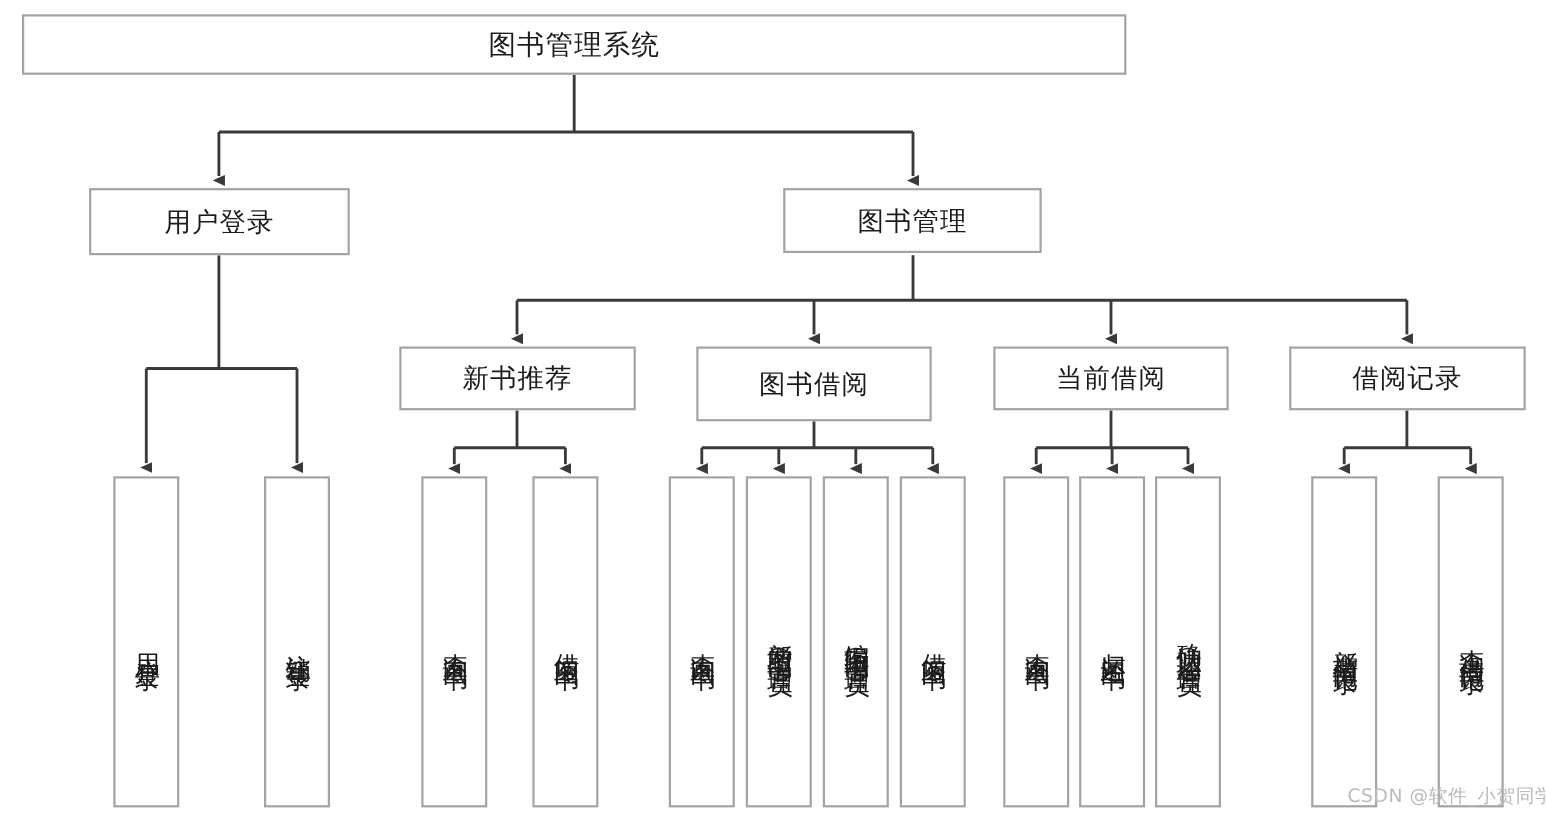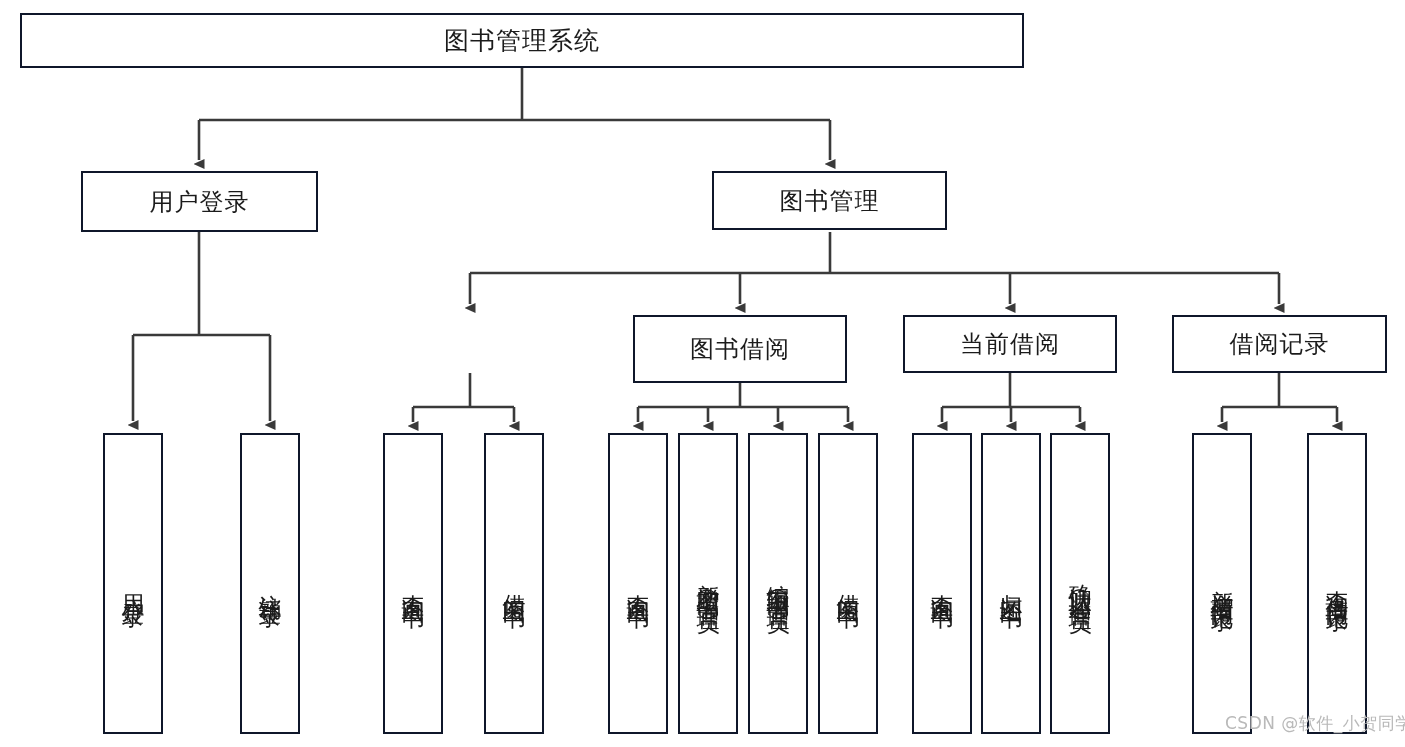--- a/index.html
+++ b/index.html
@@ -23,21 +23,21 @@
     left: 0;
     top: 0;
     width: 1405px;
     height: 747px;
     pointer-events: none;
   }
   .node {
     position: absolute;
     box-sizing: border-box;
     background: #ffffff;
-    border: 2px solid #0f172a;
+    border: 2px solid #a3a3a3;
     display: flex;
     align-items: center;
     justify-content: center;
     color: #1b1b1b;
   }
   .node-label {
     display: block;
     text-align: center;
     white-space: nowrap;
     letter-spacing: 1px;
@@ -129,20 +129,23 @@
   </div>
 
   <div class="node lvl2" style="left:81px; top:171px; width:237px; height:61px;">
     <span class="node-label">用户登录</span>
   </div>
 
   <div class="node lvl2" style="left:712px; top:171px; width:235px; height:59px;">
     <span class="node-label">图书管理</span>
   </div>
 
+  <div class="node lvl3" style="left:363px; top:315px; width:215px; height:58px;">
+    <span class="node-label">新书推荐</span>
+  </div>
 
   <div class="node lvl3" style="left:633px; top:315px; width:214px; height:68px;">
     <span class="node-label">图书借阅</span>
   </div>
 
   <div class="node lvl3" style="left:1172px; top:315px; width:215px; height:58px;">
     <span class="node-label">借阅记录</span>
   </div>
 
   <div class="node lvl3" style="left:903px; top:315px; width:214px; height:58px;">

